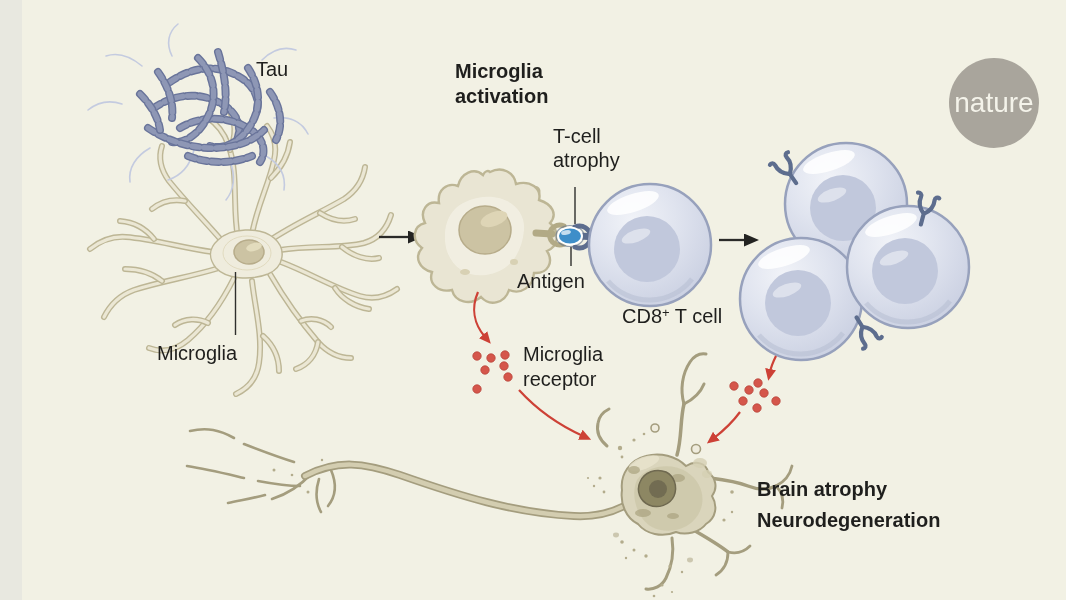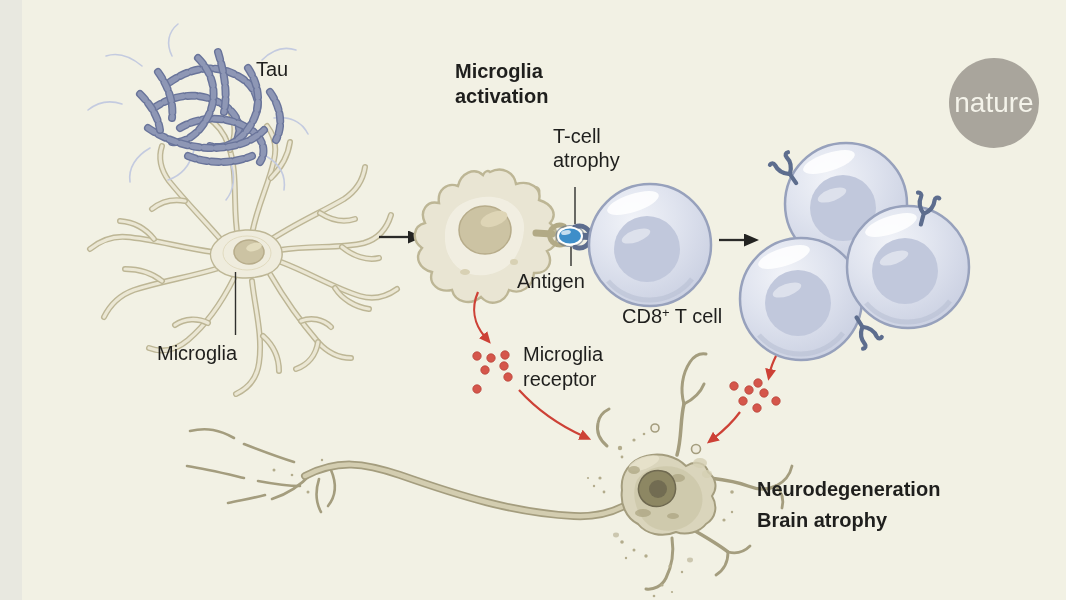--- a/index.html
+++ b/index.html
@@ -325,21 +325,21 @@
 <div class="label" style="left:135px;top:341px">
   <span>Microglia</span>
 </div>
 
 <div class="label" style="left:501px;top:342px;line-height:25px">
   <div>Microglia</div>
   <div>receptor</div>
 </div>
 
 <div class="label title wide" style="left:735px;top:474px">
+  <div>Brain atrophy</div>
   <div>Neurodegeneration</div>
-  <div>Brain atrophy</div>
 </div>
 
 <div class="nature">
   <span>nature</span>
 </div>
 
 </div>
 
 </body></html>

